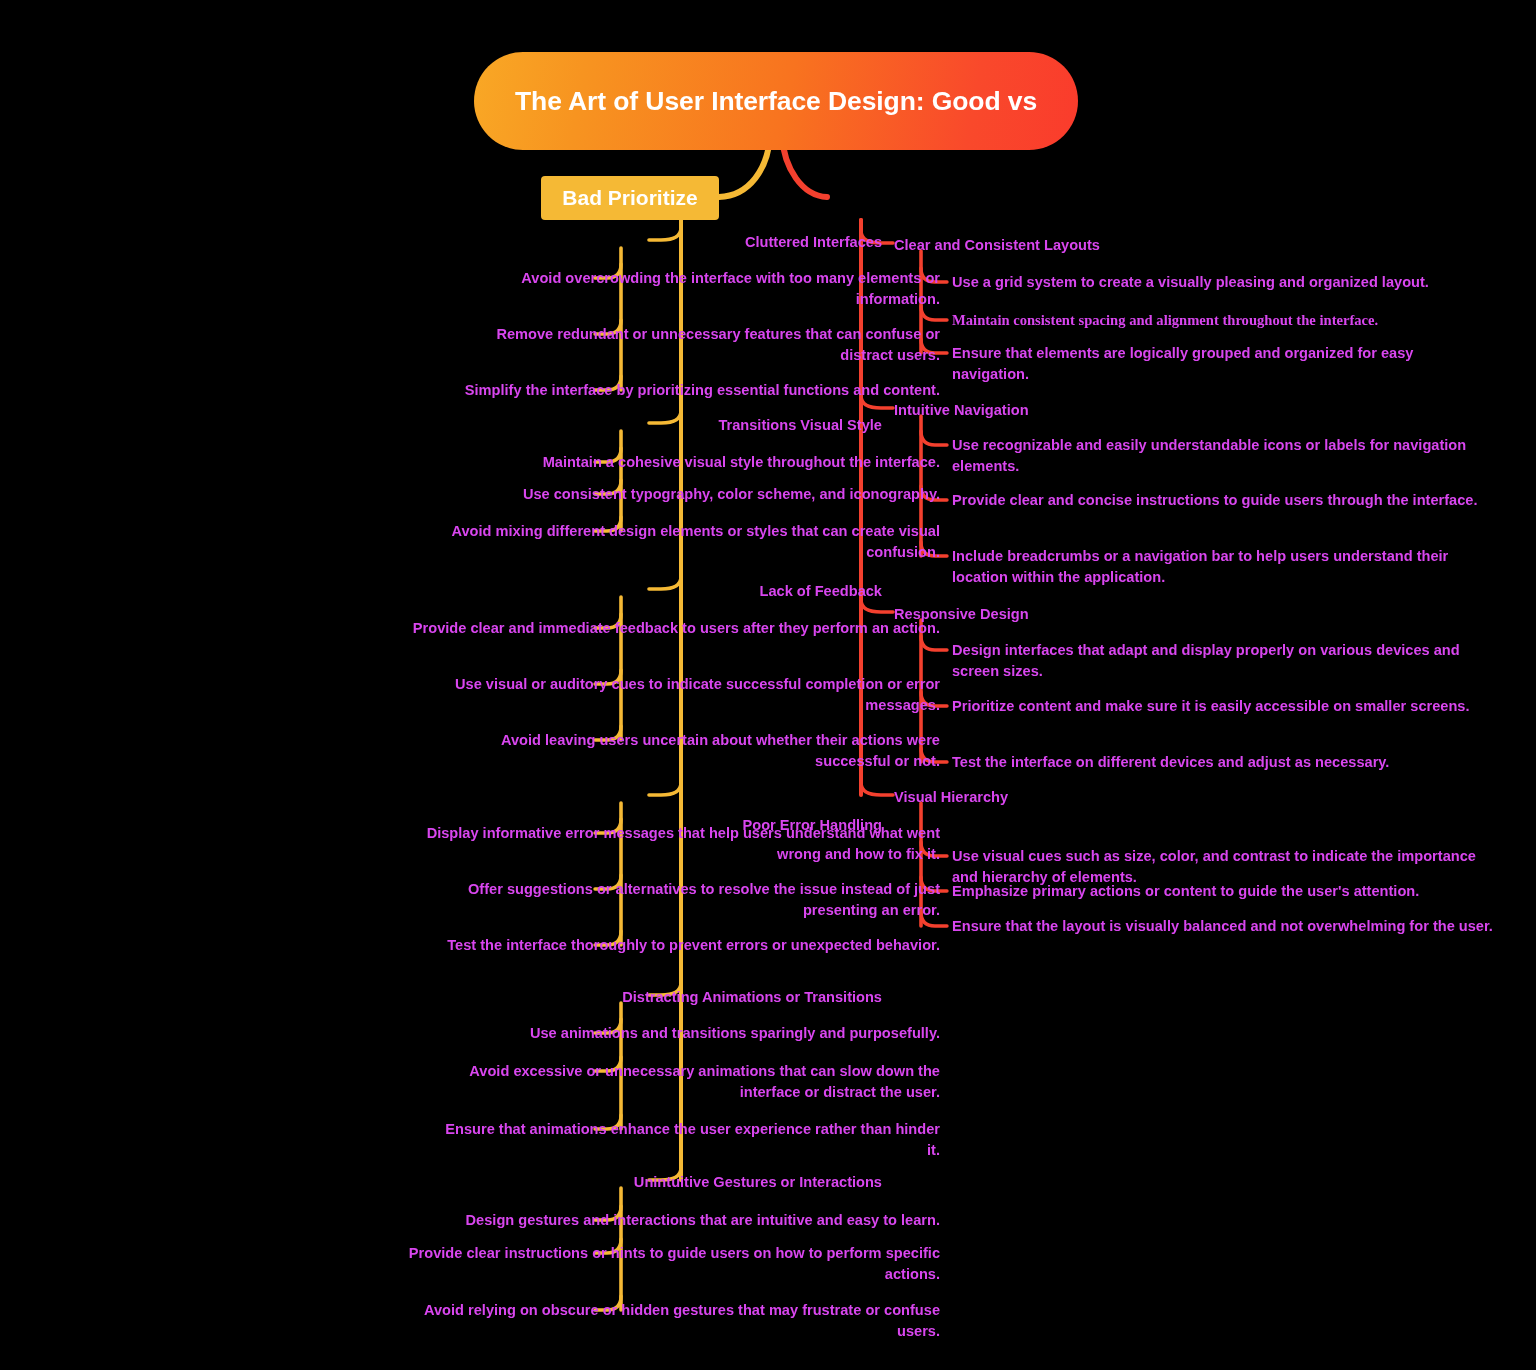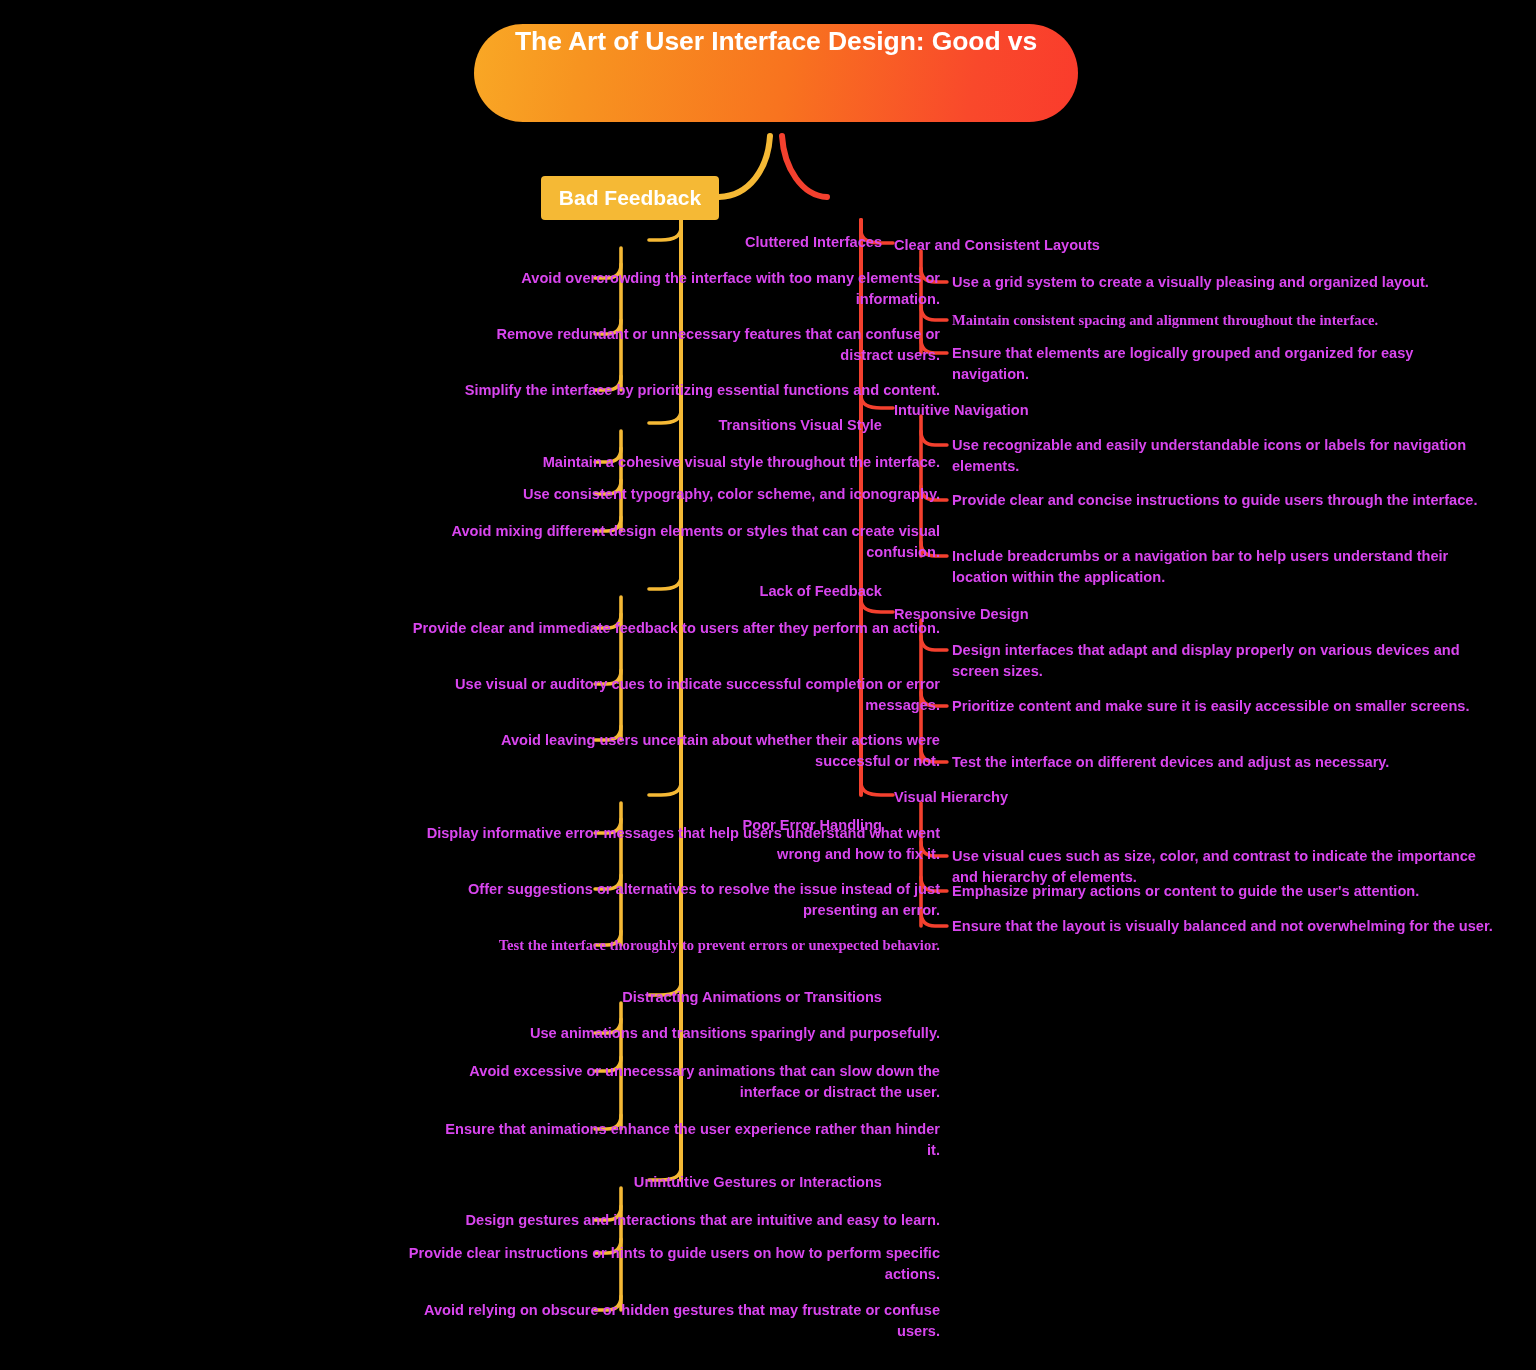--- a/index.html
+++ b/index.html
@@ -27,27 +27,27 @@
     left: 0; top: 0;
     width: 1536px;
     height: 1370px;
     pointer-events: none;
   }
 
   
   #title-node {
     position: absolute;
     left: 474px;
-    top: 24px;
+    top: 52px;
     width: 604px;
     height: 98px;
     border-radius: 49px;
     background: linear-gradient(100deg, #F9A825 0%, #F79420 18%, #F8731F 52%, #F9492B 82%, #FA3B2C 100%);
     display: flex;
-    align-items: flex-start;
+    align-items: center;
     justify-content: center;
     box-sizing: border-box;
     padding: 0 26px;
     z-index: 5;
   }
   #title-node .title-text {
     color: #FFFFFF;
     font-size: 26.5px;
     font-weight: bold;
     line-height: 1.32;
@@ -177,41 +177,41 @@
       </g>
   </svg>
 
   <div id="title-node">
     <div class="title-text">
       <span>The Art of User Interface Design: Good vs</span><br>
     </div>
   </div>
 
   <div class="branch-node" id="branch-bad">
-    <span class="branch-text">Bad Feedback</span>
+    <span class="branch-text">Bad Prioritize</span>
   </div>
 
 
   <div class="side-left" id="side-left">
       <div class="node-text topic-label" style="top: 232px;">Cluttered Interfaces</div>
       <div class="node-text leaf-label" style="top: 268px; width: 500px;">Avoid overcrowding the interface with too many elements or information.</div>
       <div class="node-text leaf-label" style="top: 324px; width: 500px;">Remove redundant or unnecessary features that can confuse or distract users.</div>
       <div class="node-text leaf-label" style="top: 380px; width: 545px;">Simplify the interface by prioritizing essential functions and content.</div>
       <div class="node-text topic-label" style="top: 415px;">Transitions Visual Style</div>
       <div class="node-text leaf-label" style="top: 452px; width: 452px;">Maintain a cohesive visual style throughout the interface.</div>
       <div class="node-text leaf-label" style="top: 484px; width: 470px;">Use consistent typography, color scheme, and iconography.</div>
       <div class="node-text leaf-label" style="top: 521px; width: 510px;">Avoid mixing different design elements or styles that can create visual confusion.</div>
       <div class="node-text topic-label" style="top: 581px;">Lack of Feedback</div>
       <div class="node-text leaf-label" style="top: 618px; width: 545px;">Provide clear and immediate feedback to users after they perform an action.</div>
       <div class="node-text leaf-label" style="top: 674px; width: 505px;">Use visual or auditory cues to indicate successful completion or error messages.</div>
       <div class="node-text leaf-label" style="top: 730px; width: 505px;">Avoid leaving users uncertain about whether their actions were successful or not.</div>
       <div class="node-text topic-label" style="top: 787px; margin-top: 28px;">Poor Error Handling</div>
       <div class="node-text leaf-label" style="top: 823px; width: 535px;">Display informative error messages that help users understand what went wrong and how to fix it.</div>
       <div class="node-text leaf-label" style="top: 879px; width: 530px;">Offer suggestions or alternatives to resolve the issue instead of just presenting an error.</div>
-      <div class="node-text leaf-label" style="top: 935px; width: 495px; font-family: Liberation Serif, serif;">Test the interface thoroughly to prevent errors or unexpected behavior.</div>
+      <div class="node-text leaf-label" style="top: 935px; width: 495px;">Test the interface thoroughly to prevent errors or unexpected behavior.</div>
       <div class="node-text topic-label" style="top: 987px;">Distracting Animations or Transitions</div>
       <div class="node-text leaf-label" style="top: 1023px; width: 455px;">Use animations and transitions sparingly and purposefully.</div>
       <div class="node-text leaf-label" style="top: 1061px; width: 525px;">Avoid excessive or unnecessary animations that can slow down the interface or distract the user.</div>
       <div class="node-text leaf-label" style="top: 1119px; width: 510px;">Ensure that animations enhance the user experience rather than hinder it.</div>
       <div class="node-text topic-label" style="top: 1172px;">Unintuitive Gestures or Interactions</div>
       <div class="node-text leaf-label" style="top: 1210px; width: 560px;">Design gestures and interactions that are intuitive and easy to learn.</div>
       <div class="node-text leaf-label" style="top: 1243px; width: 540px;">Provide clear instructions or hints to guide users on how to perform specific actions.</div>
       <div class="node-text leaf-label" style="top: 1300px; width: 525px;">Avoid relying on obscure or hidden gestures that may frustrate or confuse users.</div>
     </div>
   <div class="side-right" id="side-right">

